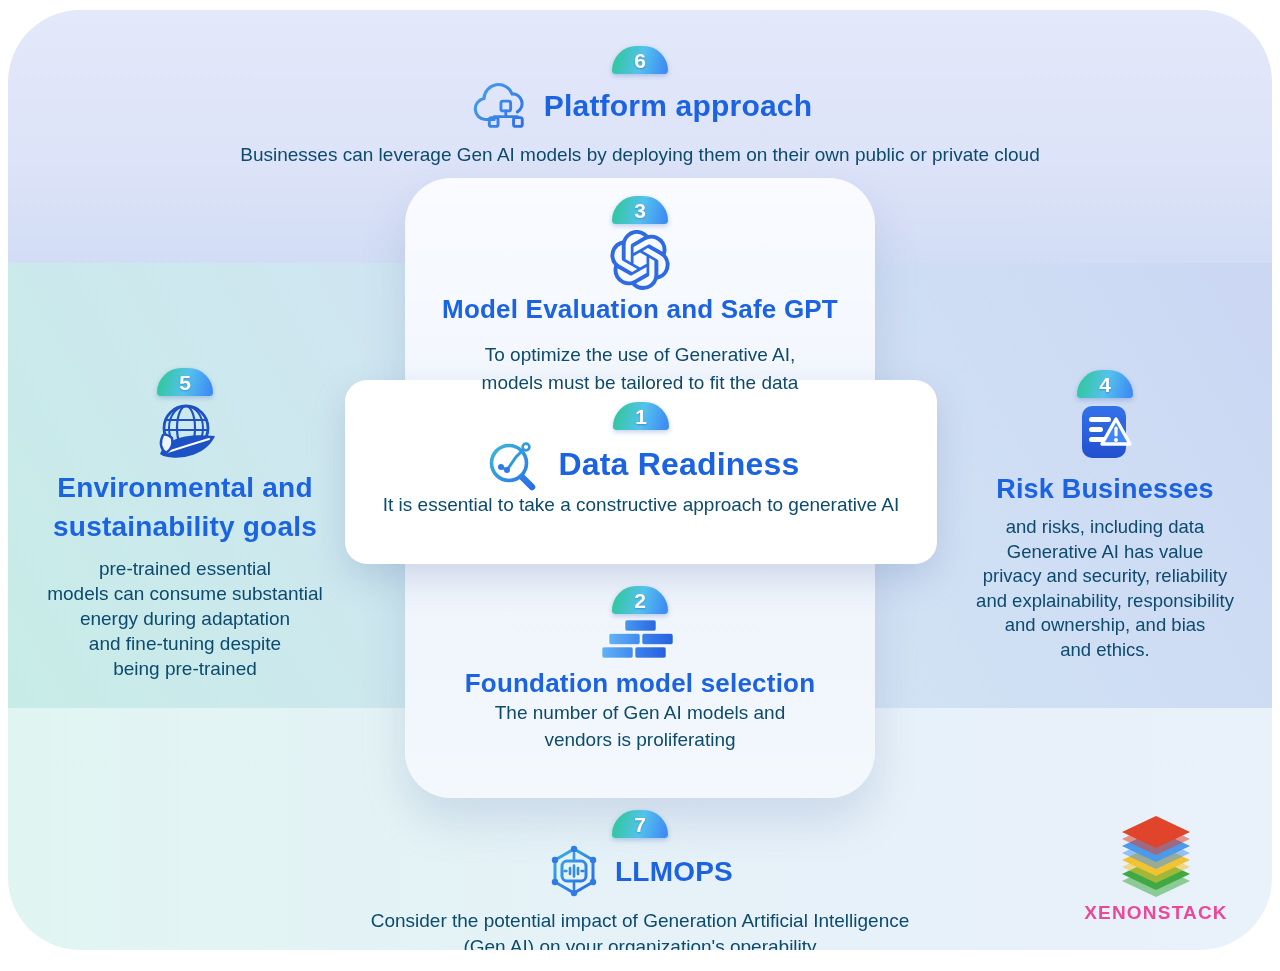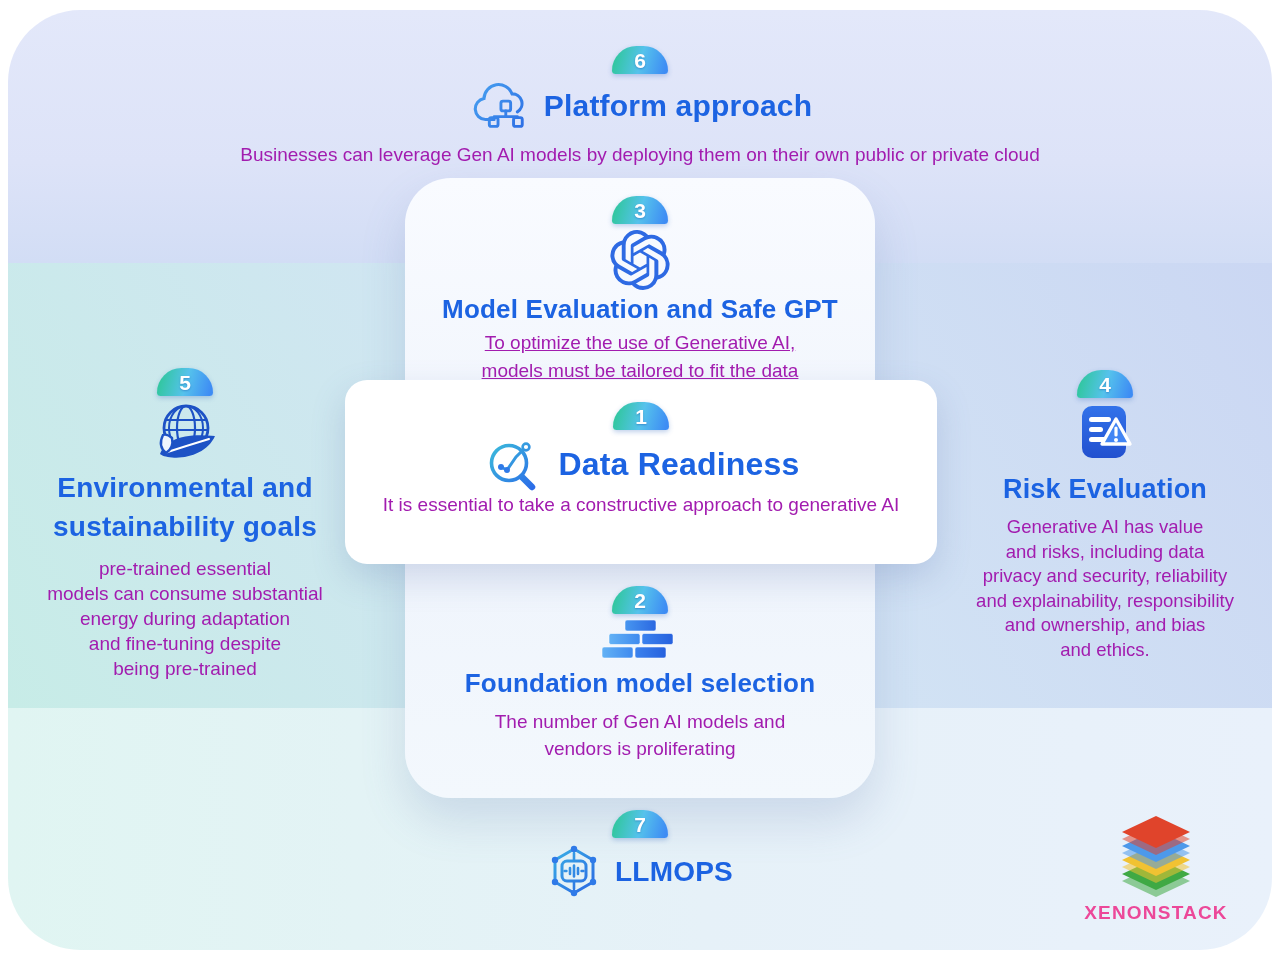--- a/index.html
+++ b/index.html
@@ -19,28 +19,28 @@
   .sec-risk{left:936px;top:360px;width:322px;}
   .sec-llmops{left:0;top:800px;width:100%;}
   .badge{position:relative;width:56px;height:28px;border-radius:28px 28px 4px 4px;background:linear-gradient(105deg,#2fc79a 6%,#55c2ec 52%,#3e8cf4 94%);display:flex;align-items:flex-end;justify-content:center;box-shadow:0 2px 5px rgba(44,98,190,0.30);}
   .badge span{color:#ffffff;font-size:21px;font-weight:bold;line-height:26px;text-shadow:0 1px 2px rgba(26,84,168,0.45);}
   .titlerow{display:flex;align-items:center;justify-content:center;gap:14px;margin-top:6px;}
   .title{margin:0;color:#1c63e2;font-weight:bold;letter-spacing:0.2px;}
   .t30{font-size:30px;text-align:right;}
   .t27{font-size:26px;}
   .t32{font-size:32px;}
   .t28{font-size:28px;line-height:39px;}
-  .body{margin:0;color:#a21caf;font-size:19px;line-height:26px;font-weight:500;}
+  .body{margin:0;color:#0c4a6e;font-size:19px;line-height:26px;font-weight:500;}
   .body .line{display:block;}
   .sec-platform .body{margin-top:10px;}
   .sec-modeleval .title{margin-top:4px;}
-  .sec-modeleval .body{margin-top:4px;line-height:28px;text-decoration:underline;}
+  .sec-modeleval .body{margin-top:16px;line-height:28px;}
   .sec-dataready .body{}
   .sec-foundation .title{margin-top:8px;}
-  .sec-foundation .body{margin-top:9px;line-height:27px;}
+  .sec-foundation .body{line-height:27px;}
   .sec-env .title{margin-top:6px;}
   .sec-env .body{margin-top:10px;line-height:25px;}
   .sec-risk .title{margin-top:8px;font-size:27px;}
   .sec-risk .body{margin-top:6px;font-size:18.5px;line-height:24.5px;}
   .sec-llmops .body{margin-top:10px;}
   .iconbox{display:flex;align-items:center;justify-content:center;}
   .mt6{margin-top:6px;}
   .logo-block{position:absolute;left:1056px;top:806px;width:184px;display:flex;flex-direction:column;align-items:center;z-index:3;}
   .brand{margin-top:4px;color:#ec4899;font-size:19px;font-weight:bold;letter-spacing:1.2px;}
 </style>
@@ -198,24 +198,24 @@
             </defs>
           <rect x="6" y="2" width="44" height="52" rx="10" fill="url(#gr)"></rect>
           <rect x="13" y="13" width="22" height="5" rx="2.5" fill="#ffffff"></rect>
           <rect x="13" y="23" width="14" height="5" rx="2.5" fill="#ffffff"></rect>
           <rect x="13" y="33" width="18" height="5" rx="2.5" fill="#ffffff"></rect>
           <path d="M40 15 L54 40 H26 Z" fill="#4285f4" stroke="#ffffff" stroke-width="3.4" stroke-linejoin="round"></path>
           <path d="M40 24 V31" stroke="#ffffff" stroke-width="3.2" stroke-linecap="round"></path>
           <circle cx="40" cy="36" r="2" fill="#ffffff"></circle>
         </svg>
       </span>
-      <h2 class="title t28">Risk Evaluation</h2>
-      <p class="body">
+      <h2 class="title t28">Risk Businesses</h2>
+      <p class="body">
+        <span class="line">and risks, including data</span>
         <span class="line">Generative AI has value</span>
-        <span class="line">and risks, including data</span>
         <span class="line">privacy and security, reliability</span>
         <span class="line">and explainability, responsibility</span>
         <span class="line">and ownership, and bias</span>
         <span class="line">and ethics.</span>
       </p>
     </div>
 
     <div class="sec sec-llmops">
       <div class="badge">
           <span>7</span>
@@ -237,20 +237,24 @@
             <circle cx="8" cy="38" r="3.2" fill="#2f7ae8"></circle>
               <circle cx="8" cy="16" r="3.2" fill="#2f7ae8"></circle>
             <path d="M27 9 V16 M27 38 V45" stroke="url(#gh)" stroke-width="2.6" stroke-linecap="round"></path>
             <rect x="15" y="17" width="24" height="20" rx="5" stroke="url(#gh)" stroke-width="3" fill="none"></rect>
             <path d="M23 24 V30 M27 21.5 V32.5 M31 24 V30" stroke="url(#gh)" stroke-width="2.6" stroke-linecap="round"></path>
             <path d="M17.5 27 H19.5 M34.5 27 H36.5" stroke="url(#gh)" stroke-width="2.4" stroke-linecap="round"></path>
           </svg>
         </span>
         <h2 class="title t28">LLMOPS</h2>
       </div>
+      <p class="body">
+        <span class="line">Consider the potential impact of Generation Artificial Intelligence</span>
+        <span class="line">(Gen AI) on your organization's operability</span>
+      </p>
     </div>
 
     <div class="logo-block">
       <span class="iconbox">
         <svg width="92" height="82" viewBox="0 0 92 82">
           <g opacity="0.55">
               <polygon points="46,49 80,65 46,81 12,65" fill="#3fa944"></polygon>
             </g>
           <polygon points="46,42 80,58 46,74 12,58" fill="#3fa944"></polygon>
           <g opacity="0.55">

